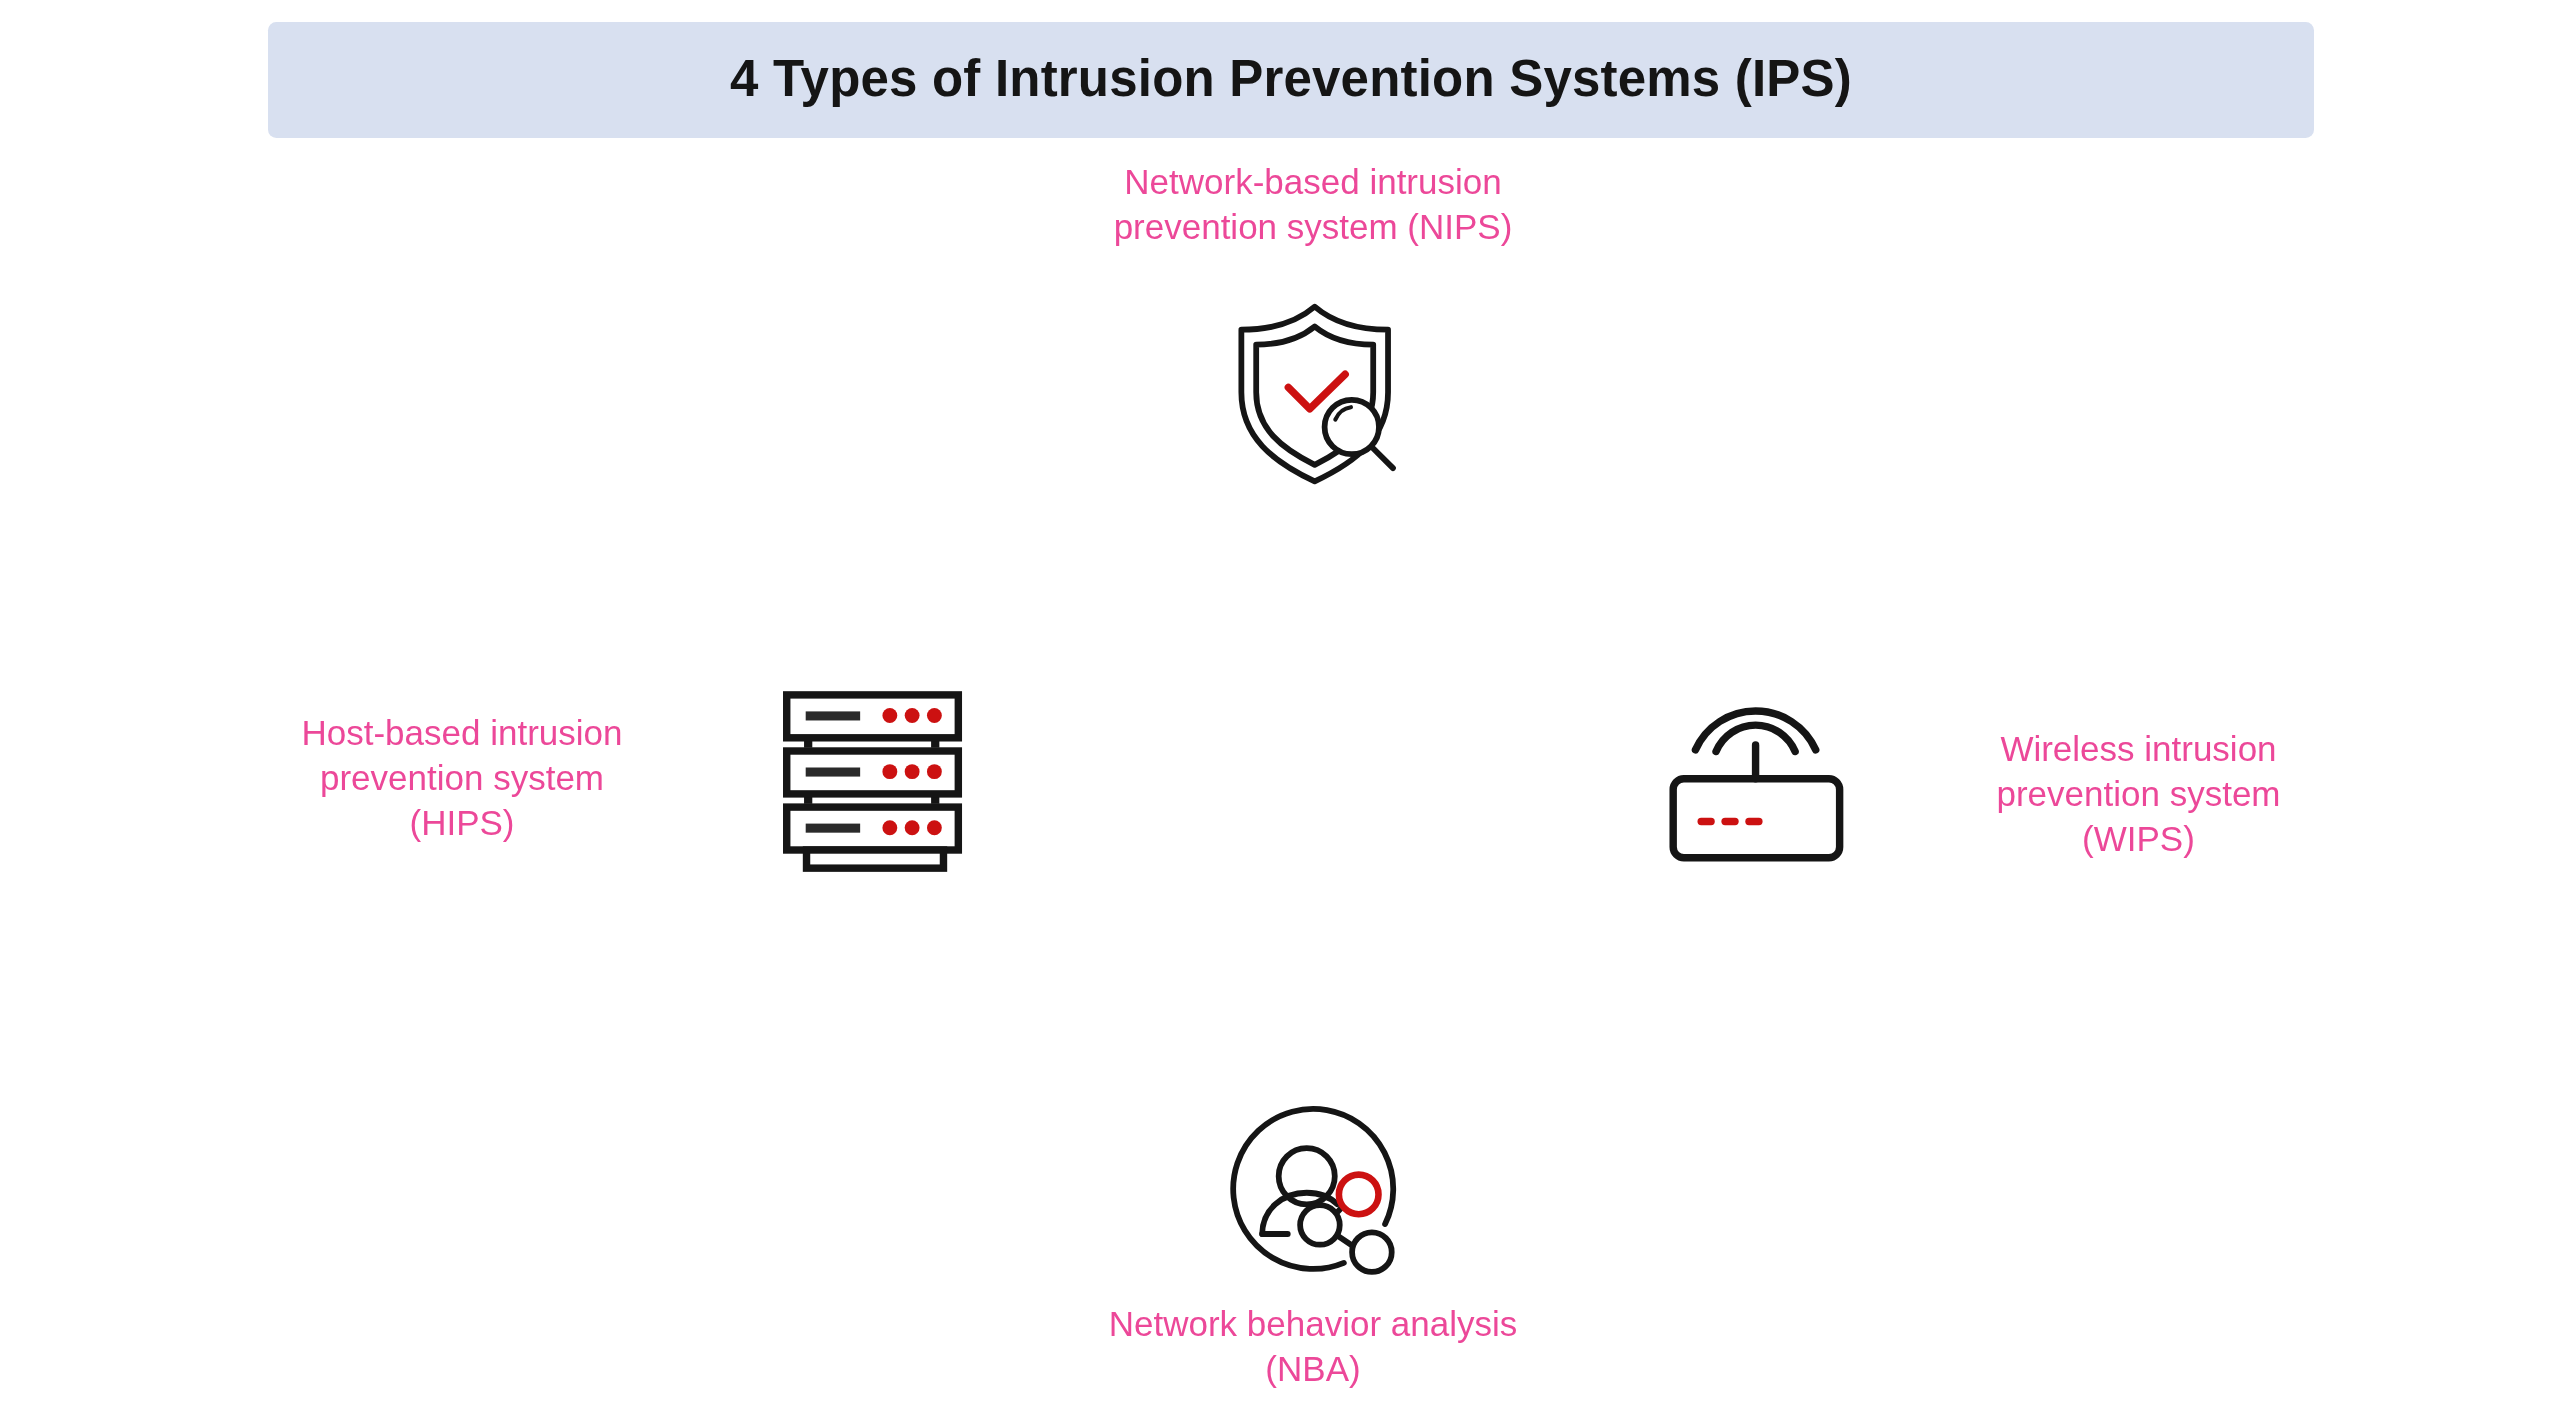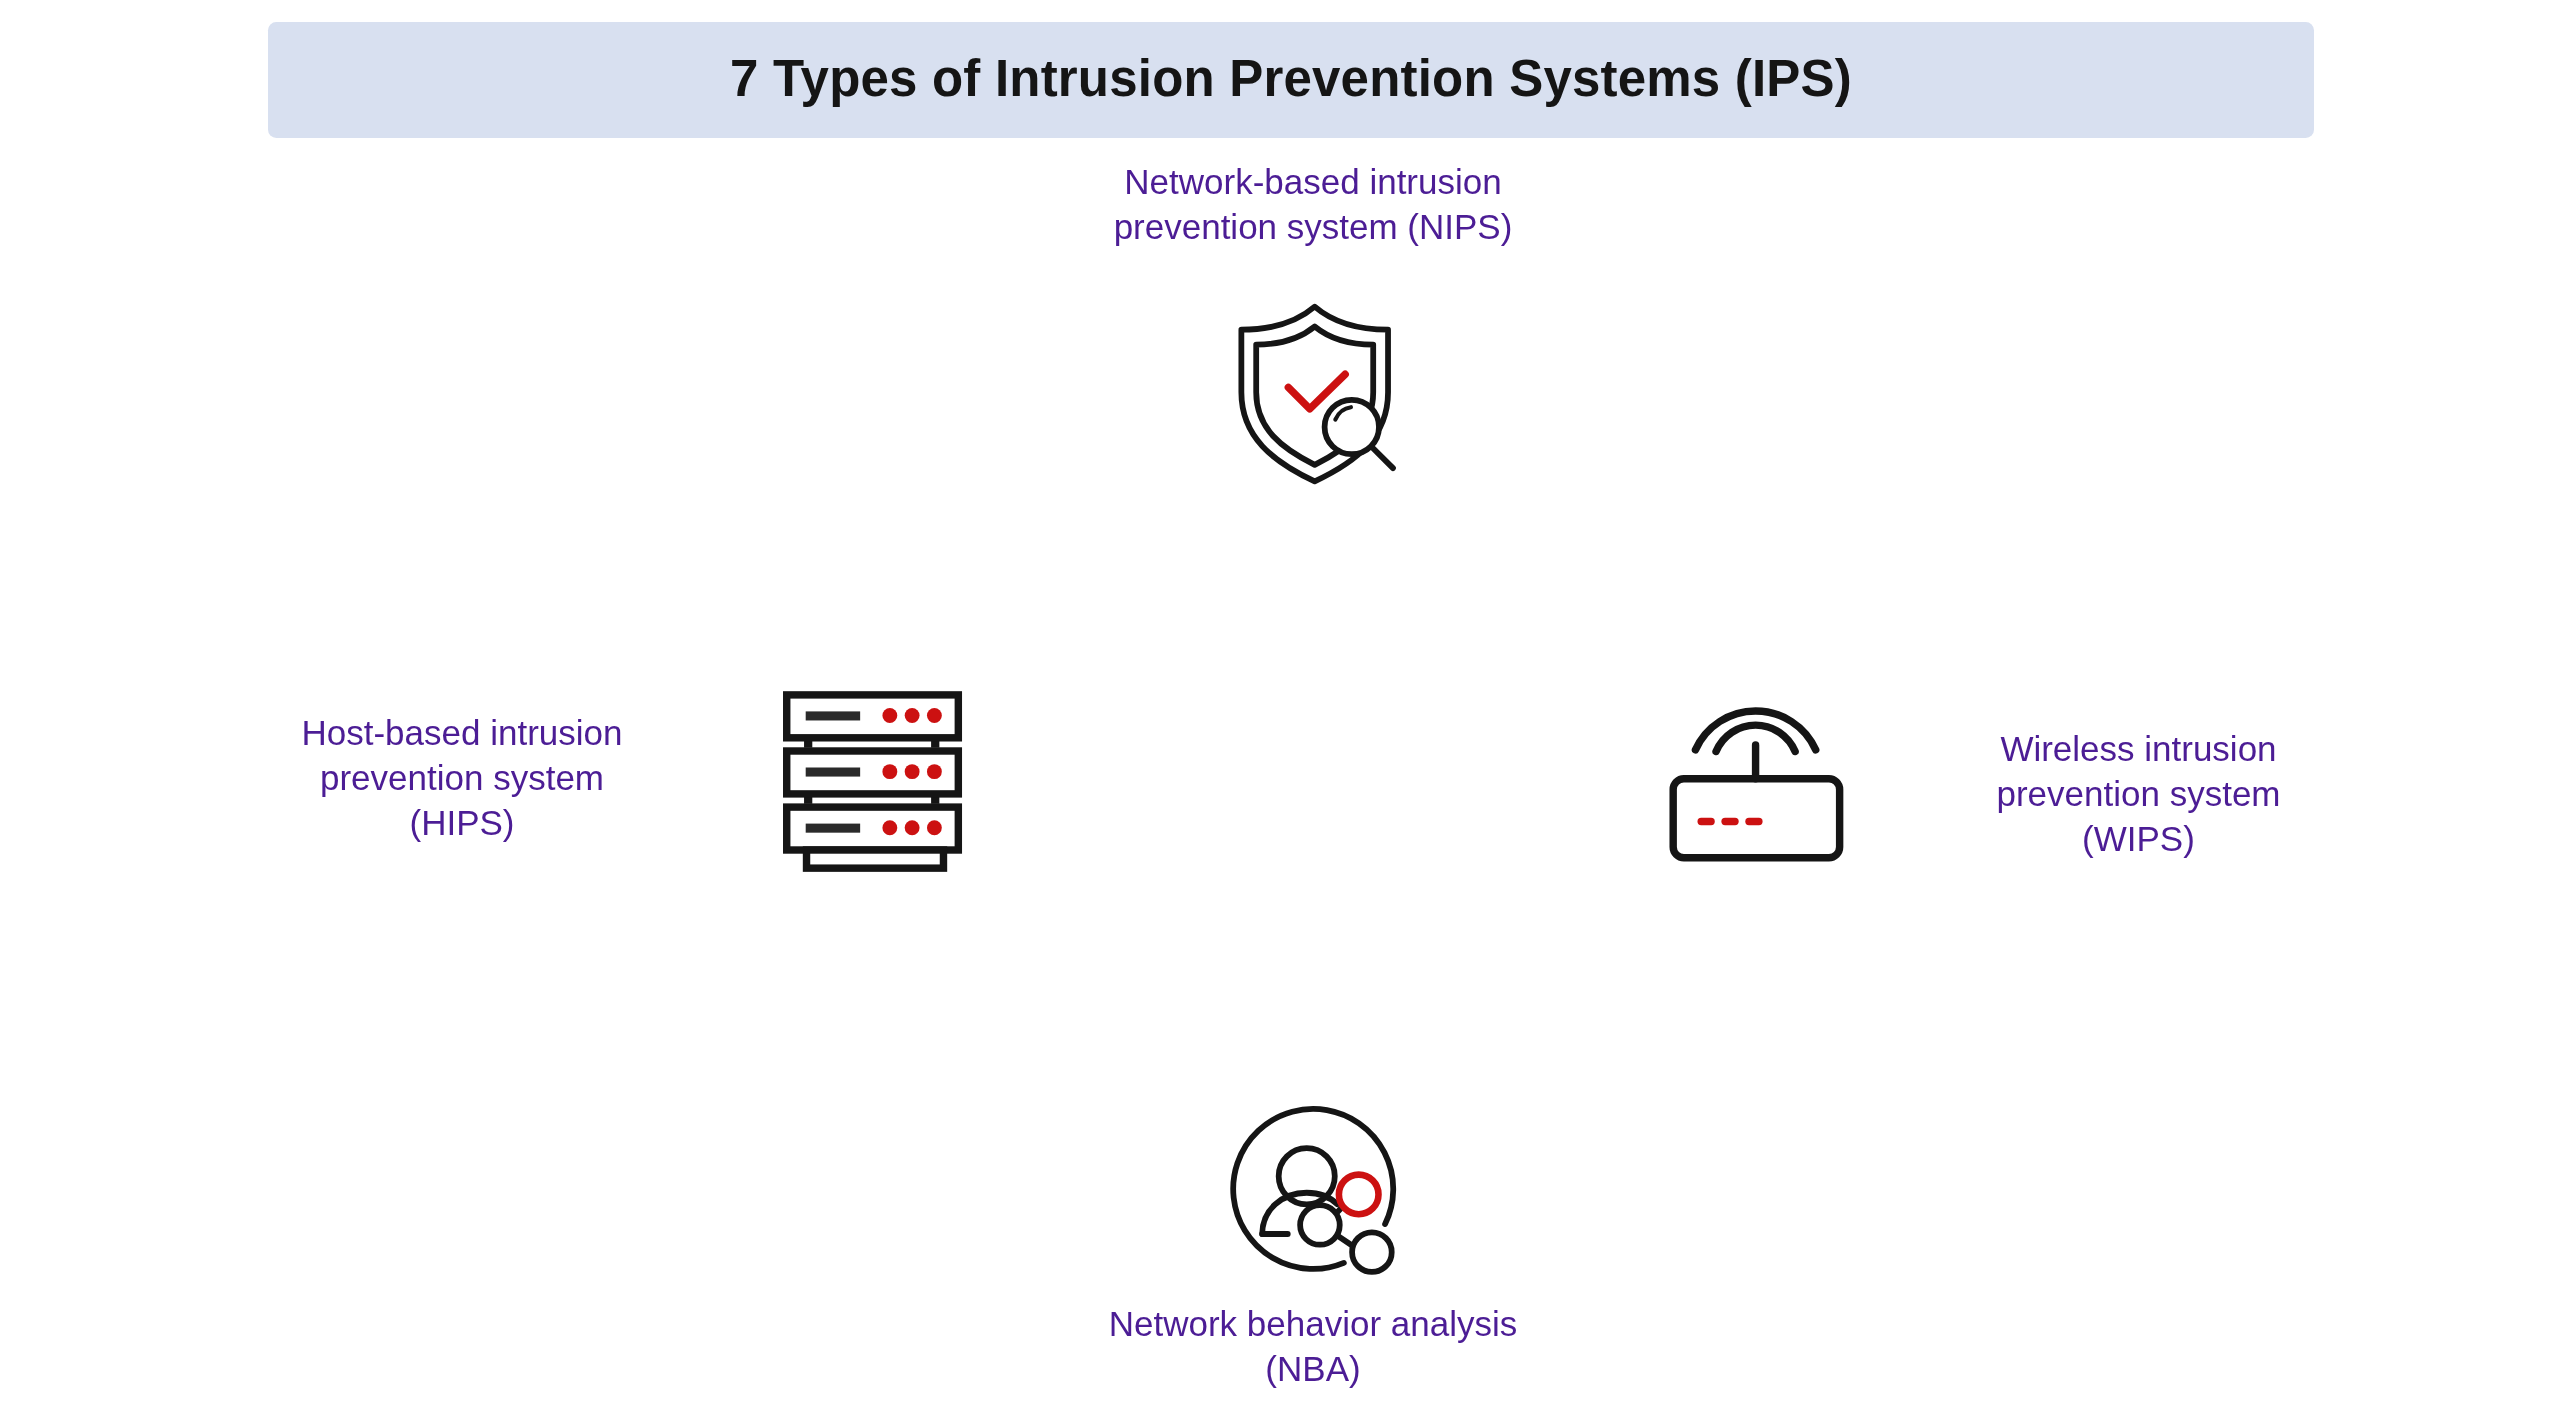--- a/index.html
+++ b/index.html
@@ -63,21 +63,21 @@
     fill: #ffffff;
     text-anchor: middle;
     dominant-baseline: central;
   }
 
   
   .node-label {
     position: absolute;
     font-size: 35px;
     line-height: 1.28;
-    color: #4c1d95;
+    color: #ec4899;
     text-align: center;
     white-space: pre-line;
   }
   #label-nips {
     left: 1016px;  top: 22px;  width: 594px;
   }
   #label-hips {
     left: 206px;   top: 573px; width: 512px;
   }
   #label-wips {
@@ -92,21 +92,21 @@
   #icon-nips { left: 1215px; top: 157px; width: 206px; height: 198px; }
   #icon-hips { left: 776px;  top: 547px; width: 198px; height: 198px; }
   #icon-wips { left: 1660px; top: 531px; width: 206px; height: 198px; }
   #icon-nba  { left: 1197px; top: 968px; width: 231px; height: 190px; }
   .icon-slot svg { display: block; width: 100%; height: 100%; }
 </style>
 </head>
 <body>
 
 <div id="title-banner">
-  <div id="title-text">7 Types of Intrusion Prevention Systems (IPS)</div>
+  <div id="title-text">4 Types of Intrusion Prevention Systems (IPS)</div>
 </div>
 
 <div id="stage">
 
 
   <div class="node-label" id="label-nips">Network-based intrusion
 prevention system (NIPS)</div>
   <div class="icon-slot" id="icon-nips">
     <svg viewBox="0 0 250 240" xmlns="http://www.w3.org/2000/svg">
       <g fill="none" stroke="#151515" stroke-width="7" stroke-linecap="round" stroke-linejoin="round">

